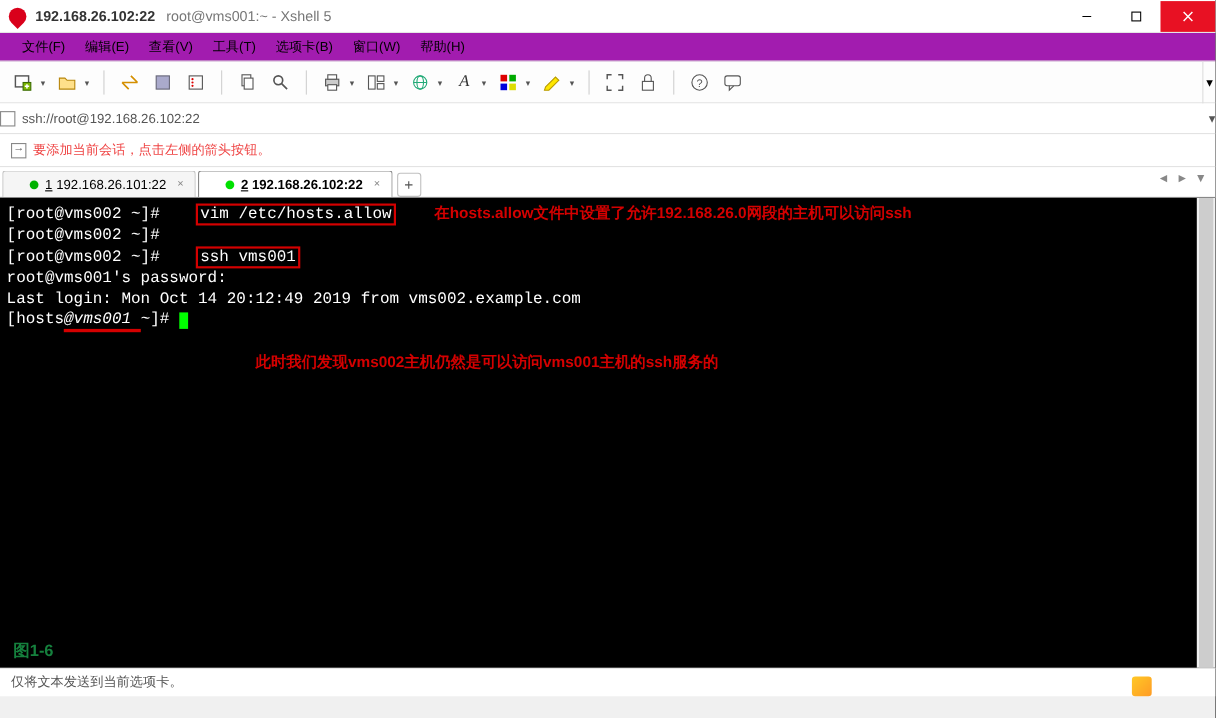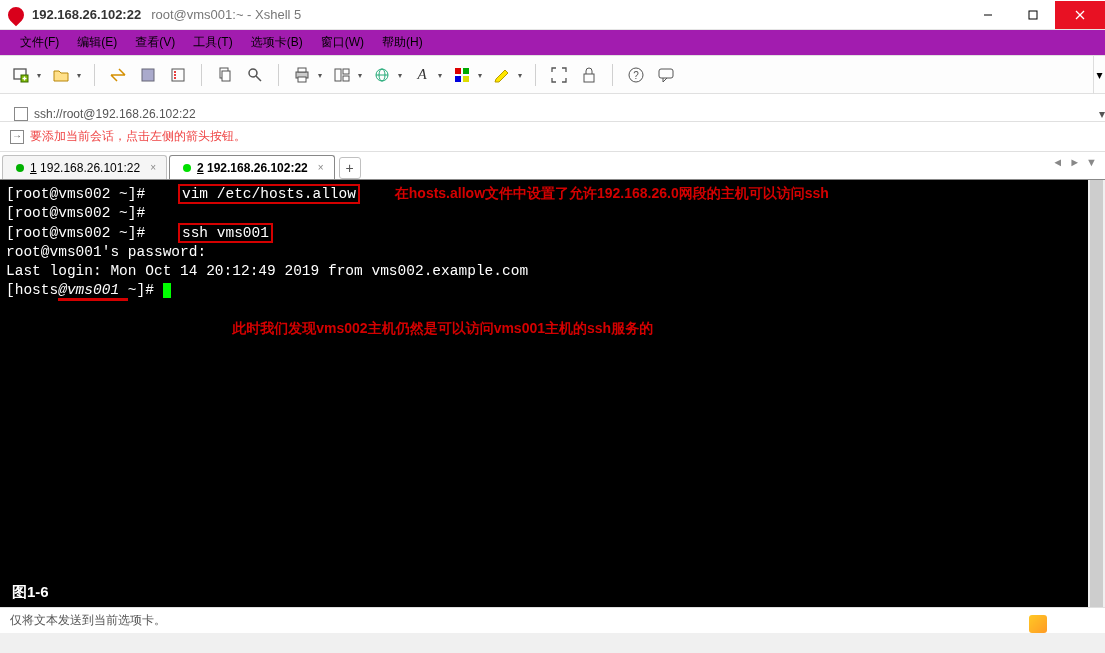--- a/index.html
+++ b/index.html
@@ -23,50 +23,50 @@
   .toolbar { height:38px; background:#fdfdfd; border-bottom:1px solid #e0e0e0; display:flex; align-items:center; padding-left:8px; gap:4px;}
   .toolbar .btn { width:26px; height:26px; display:flex; align-items:center; justify-content:center; border:1px solid transparent; position:relative;}
   .toolbar .btn.split::after{content:"▾"; font-size:8px; color:#555; position:absolute; right:-8px; top:8px;}
   .toolbar .btn.split{ margin-right:10px;}
   .toolbar .sep { width:1px; height:22px; background:#d0d0d0; margin:0 6px;}
   .icon-shape { width:18px; height:18px; }
   .right-edge { flex:1; }
   .toolbar .dropdown-handle{ width:12px; height:38px; border-left:1px solid #ddd; display:flex; align-items:center; justify-content:center;}
 
   
-  .addrstrip { height:28px; background:#fff; border-bottom:1px solid #e0e0e0; display:flex; align-items:flex-end; padding-left:14px; color:#555; font-size:12px;}
+  .addrstrip { height:28px; background:#fff; border-bottom:1px solid #e0e0e0; display:flex; align-items:center; padding-left:0; color:#555; font-size:12px;}
   .addrstrip .copy-icon{ width:14px; height:14px; margin-right:6px; border:1px solid #888;}
   
   .hintbar { height:30px; background:#fff; border-bottom:1px solid #e0e0e0; display:flex; align-items:center; padding-left:10px; color:#ef4444; font-size:12px;}
   .hintbar .hint-icon{ width:14px; height:14px; border:1px solid #888; margin-right:6px; position:relative;}
   .hintbar .hint-icon::after{ content:"→"; position:absolute; top:-2px; left:1px; font-size:10px; color:#555;}
 
   
   .tabbar { height:28px; background:#fff; display:flex; align-items:flex-end; border-bottom:1px solid #888; position:relative; padding-left:2px;}
-  .tab { height:24px; display:flex; align-items:center; padding:0 10px 0 13px; border:1px solid #c0c0c0; border-bottom:none; border-radius:3px 3px 0 0; margin-right:2px; background:#f5f5f5; font-size:12px; gap:6px;}
+  .tab { height:24px; display:flex; align-items:center; padding:0 10px 0 24px; border:1px solid #c0c0c0; border-bottom:none; border-radius:3px 3px 0 0; margin-right:2px; background:#f5f5f5; font-size:12px; gap:6px;}
   .tab.active { background:#fff; border-color:#888;margin-top:26px;}
   .tab .dot{ width:8px; height:8px; border-radius:50%;}
   .tab .dot.green{ background:#00b100;}
   .tab .dot.bright{ background:#00e000;}
   .tab .num{ text-decoration:underline; }
   .tab .x{ color:#888; font-size:10px; margin-left:4px;}
   .tab-add { width:22px; height:22px; border:1px solid #c0c0c0; border-radius:3px; display:flex; align-items:center; justify-content:center; font-size:14px; color:#555; margin-left:2px; background:#fff;}
   .tabbar .nav{ position:absolute; right:6px; top:4px; display:flex; gap:2px; align-items:center; color:#888; font-size:11px;}
   .tabbar .nav span{ padding:0 2px;}
 
   
   .terminal { background:#000; height:427px; position:relative; font-family:"Consolas","Courier New",monospace; font-size:14.5px; line-height:19px; color:#fff; padding:4px 6px;}
   .terminal .scrollbar{ position:absolute; right:0; top:0; width:17px; height:100%; background:#f0f0f0;}
   .terminal .scrollbar .thumb{ position:absolute; top:0; left:2px; width:13px; height:100%; background:#cdcdcd;}
   .terminal pre{ font-family:inherit; white-space:pre; }
   .box-red{ border:2px solid #d40000; padding:0 2px; display:inline-block; line-height:16px;margin-left:24px;}
   .underline-red{ border-bottom:3px solid #d40000; padding-bottom:0px;font-style:italic;}
   .cursor{ display:inline-block; width:8px; height:15px; background:#00ff00; vertical-align:text-bottom;}
   .annot{ color:#d40000; font-weight:bold; font-family:"Microsoft YaHei",sans-serif; font-size:14px;}
-  .fig-label{ position:absolute; left:12px; bottom:6px; color:#ffffff; font-weight:bold; font-family:"Microsoft YaHei",sans-serif; font-size:15px;}
+  .fig-label{ position:absolute; left:12px; bottom:6px; color:#15803d; font-weight:bold; font-family:"Microsoft YaHei",sans-serif; font-size:15px;}
 
   
   .statusbar { height:26px; background:#fff; border-top:1px solid #e0e0e0; display:flex; align-items:center; padding-left:10px; font-size:12px; color:#555;}
 
   .watermark{ position:absolute; right:6px; bottom:20px; display:flex; align-items:center; gap:4px; color:#fff; font-size:12px; opacity:.85; font-family:"Microsoft YaHei";}
   .watermark .wm-icon{ width:18px; height:18px; background:linear-gradient(135deg,#ffbf00,#ff8a00); border-radius:3px;}
 </style>
 </head>
 <body>
 

